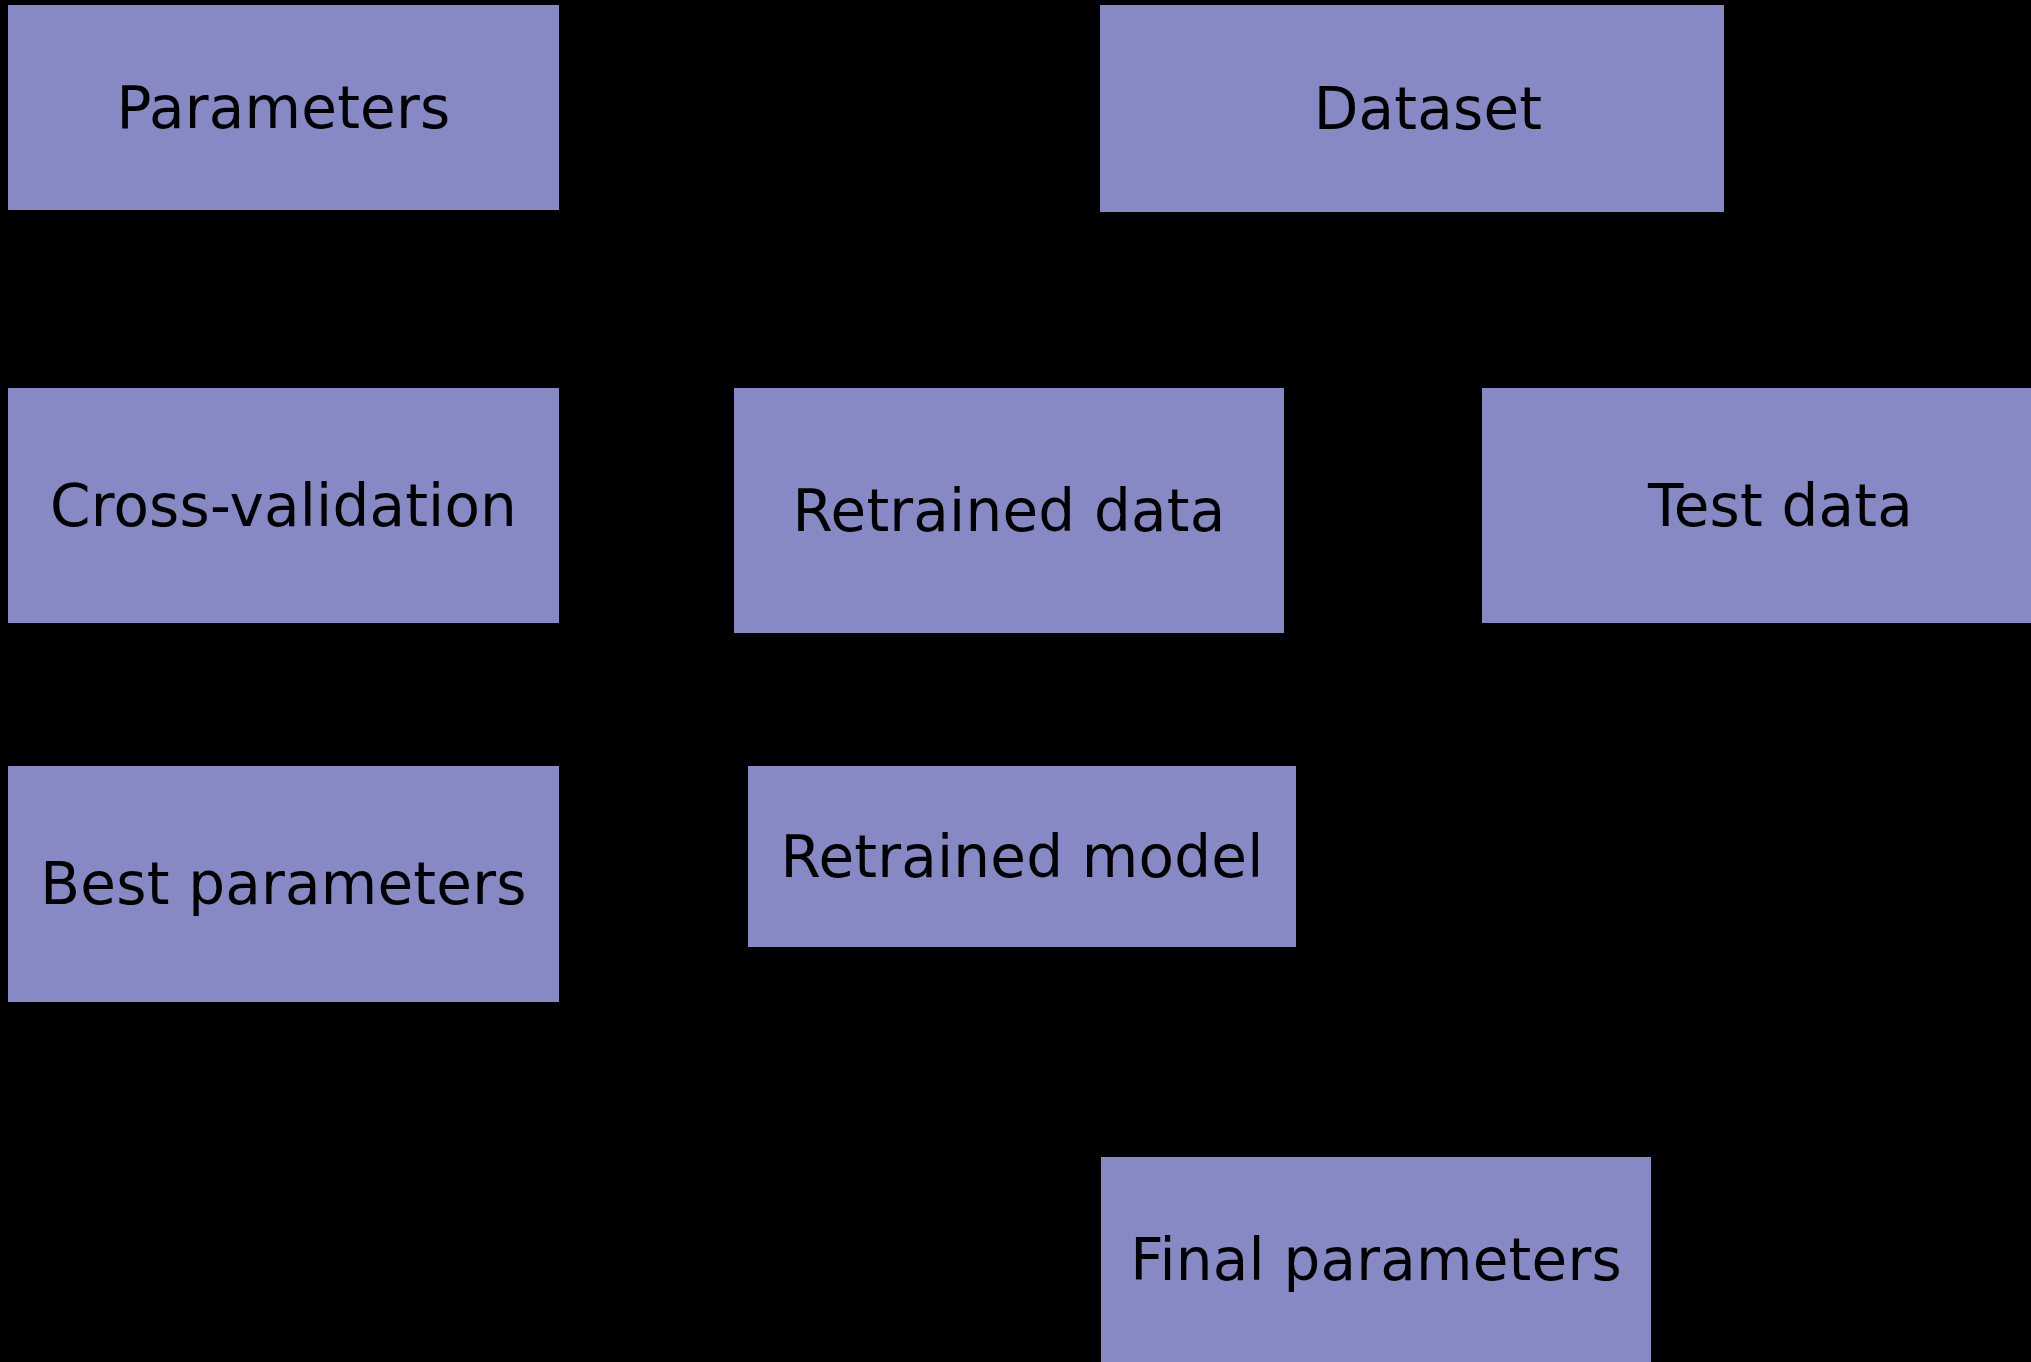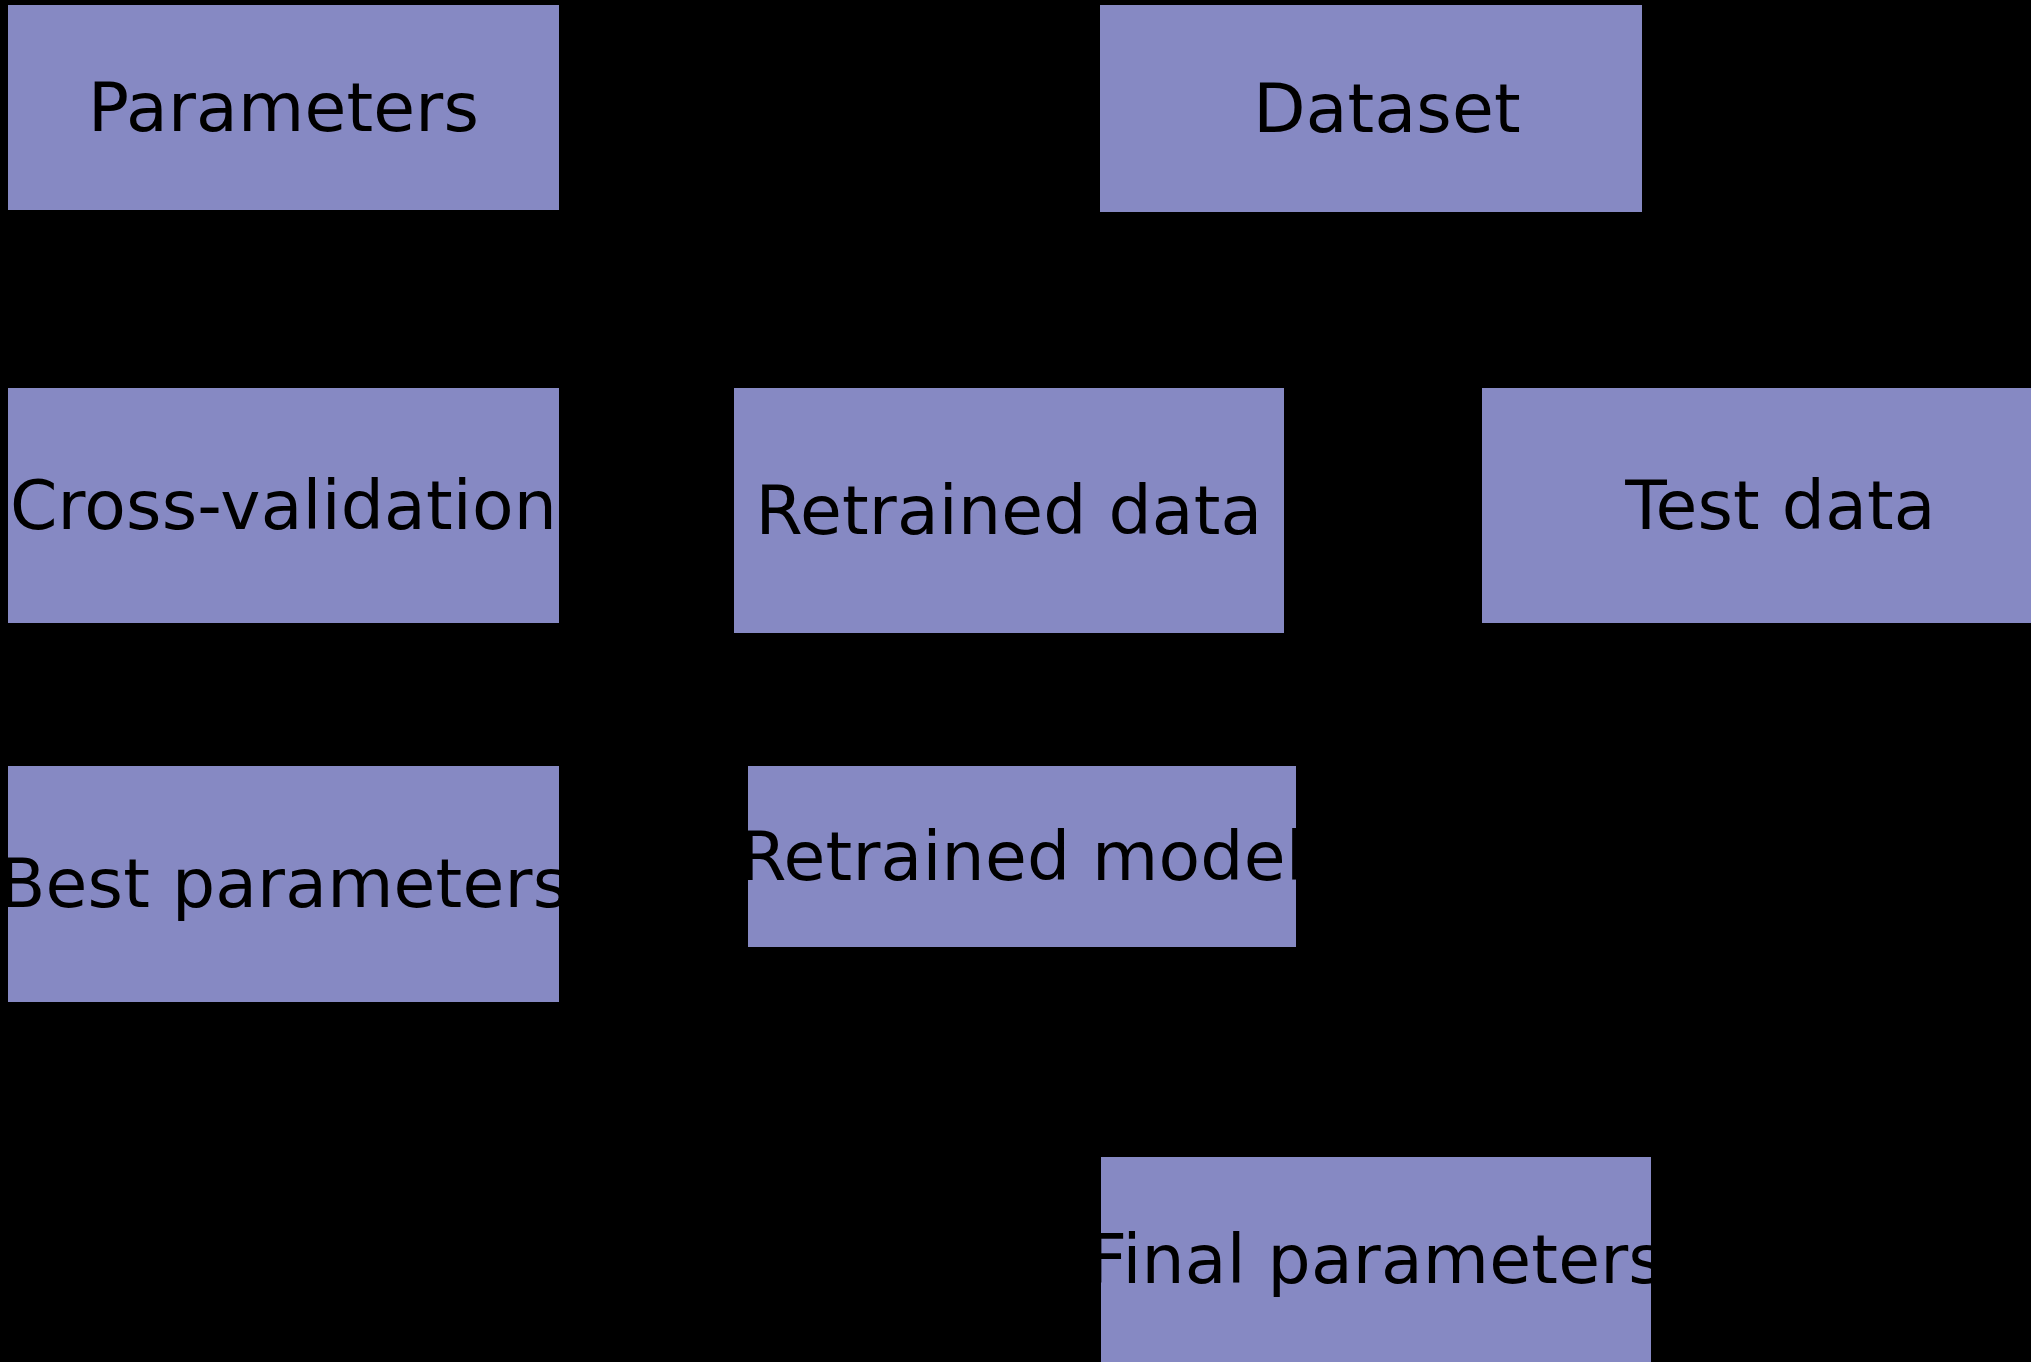--- a/index.html
+++ b/index.html
@@ -19,37 +19,37 @@
     position: absolute;
     box-sizing: border-box;
     background: #8689c3;
     display: flex;
     align-items: center;
     justify-content: center;
     overflow: visible;
   }
   .node-label {
     color: #000000;
-    font-size: 68px;
+    font-size: 58px;
     font-weight: 400;
     line-height: 1;
     white-space: nowrap;
     letter-spacing: 0.2px;
   }
 </style>
 </head>
 <body>
 
 <div id="canvas" style="background: rgb(0, 0, 0);">
 
   <div class="node" style="left: 8px; top: 5px; width: 551px; height: 205px; background: rgb(134, 137, 195);">
     <span class="node-label" style="color: rgb(0, 0, 0);">Parameters</span>
   </div>
 
-  <div class="node" style="left: 1100px; top: 5px; width: 542px; height: 207px; background: rgb(134, 137, 195); padding-left: 32px;">
+  <div class="node" style="left: 1100px; top: 5px; width: 624px; height: 207px; background: rgb(134, 137, 195); padding-left: 32px;">
     <span class="node-label" style="color: rgb(0, 0, 0);">Dataset</span>
   </div>
 
   <div class="node" style="left: 8px; top: 388px; width: 551px; height: 235px; background: rgb(134, 137, 195); text-align: center;">
     <span class="node-label" style="color: rgb(0, 0, 0);">Cross-validation</span>
   </div>
 
   <div class="node" style="left: 734px; top: 388px; width: 550px; height: 245px; background: rgb(134, 137, 195);">
     <span class="node-label" style="color: rgb(0, 0, 0);">Retrained data</span>
   </div>

